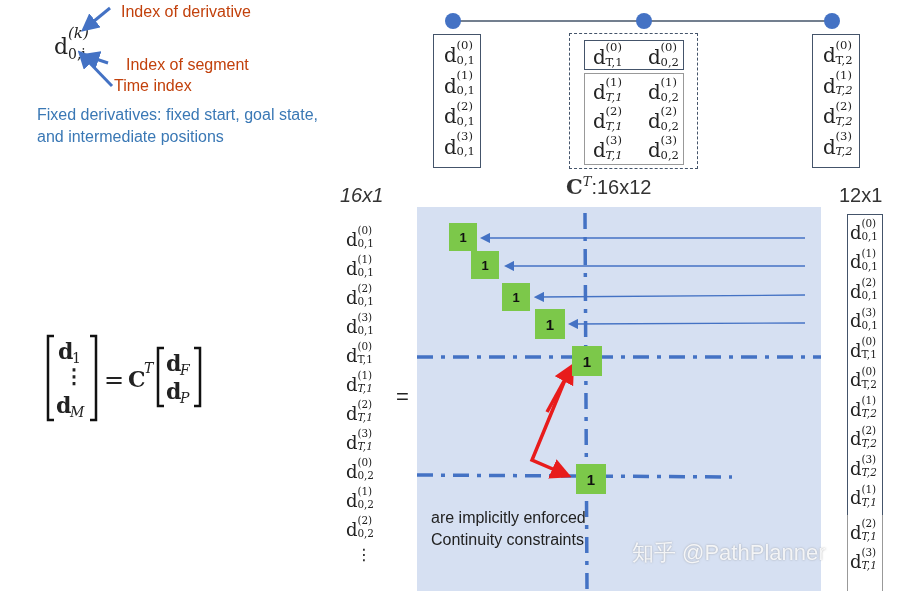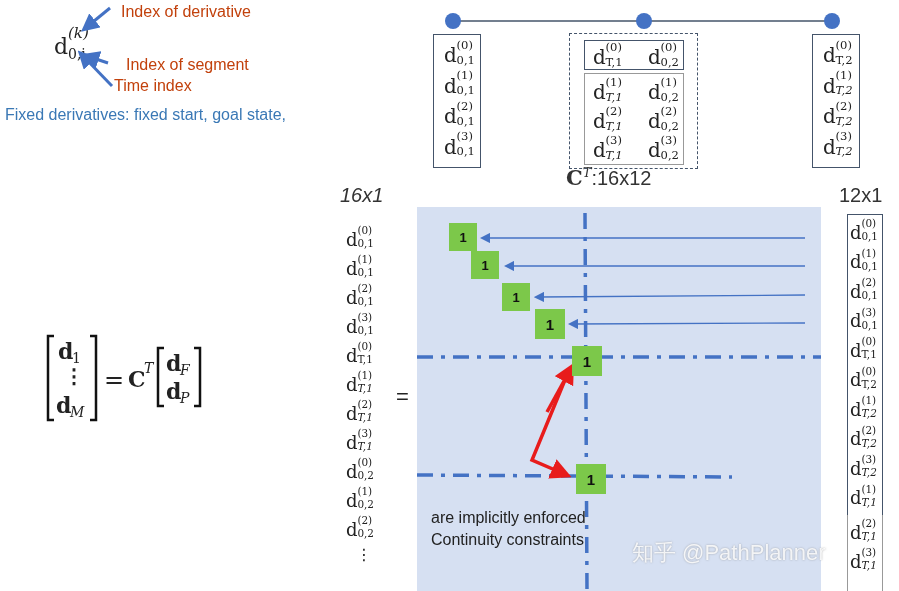--- a/index.html
+++ b/index.html
@@ -4,21 +4,21 @@
 <style>
   html,body{margin:0;padding:0;background:#fff;}
   body{width:899px;height:591px;position:relative;overflow:hidden;font-family:"Liberation Sans","DejaVu Sans",sans-serif;color:#222;}
   .abs{position:absolute;}
   .serif{font-family:"DejaVu Serif","Liberation Serif",serif;}
   .dterm{display:inline-block;position:relative;width:34px;height:24px;}
   .dterm .base{position:absolute;left:0;top:4px;font-size:19px;}
   .dterm .sp{position:absolute;left:12px;top:-2px;font-size:11px;}
   .dterm .sb{position:absolute;left:12px;top:12px;font-size:11px;}
   .label{font-size:16px;color:#c2410c;}
-  .blue-text{color:#3a78b5;font-size:16px;line-height:22px;}
+  .blue-text{color:#3a78b5;font-size:16px;line-height:22px;margin-left:32px;}
   .green-text{color:#3aa24e;font-size:16px;line-height:22px;}
   .box{position:absolute;border:1.5px solid #44546a;background:#fff;}
   .matrix{position:absolute;left:417px;top:207px;width:404px;height:384px;background:#d6e0f2;}
   .one{position:absolute;width:28px;height:28px;background:#7cc84a;color:#111;font-weight:bold;font-size:13px;display:flex;align-items:center;justify-content:center;}
   .one.big{width:30px;height:30px;font-size:15px;}
   .dim{font-size:20px;color:#333;}
   .watermark{color:rgba(255,255,255,0.85);font-size:22px;text-shadow:0 0 2px rgba(120,120,120,0.6);}
 </style>
 </head>
 <body>
@@ -37,20 +37,21 @@
   <line x1="50" y1="8" x2="28" y2="26" stroke="#4472c4" stroke-width="3" marker-end="url(#ab)"></line>
   <line x1="48" y1="63" x2="30" y2="57" stroke="#4472c4" stroke-width="3" marker-end="url(#ab)"></line>
   <line x1="52" y1="86" x2="24" y2="57" stroke="#4472c4" stroke-width="3" marker-end="url(#ab)"></line>
 </svg>
 <div class="abs label" style="left:121px;top:3px;">Index of derivative</div>
 <div class="abs label" style="left:126px;top:56px;">Index of segment</div>
 <div class="abs label" style="left:114px;top:77px;">Time index</div>
 
 <div class="abs blue-text" style="left:5px;top:104px;">
   <div>Fixed derivatives: fixed start, goal state,</div>
+  <div>and intermediate positions</div>
 </div>
 <div class="abs green-text" style="left:5px;top:148px;">
 </div>
 
 <div class="abs serif" style="left:44px;top:334px;width:180px;height:90px;">
   <svg class="abs" style="left:0;top:0" width="180" height="90">
     <path d="M10,2 H4 V86 H10" fill="none" stroke="#111" stroke-width="2.5"></path>
     <path d="M46,2 H52 V86 H46" fill="none" stroke="#111" stroke-width="2.5"></path>
     <path d="M120,14 H114 V72 H120" fill="none" stroke="#111" stroke-width="2.5"></path>
     <path d="M150,14 H156 V72 H150" fill="none" stroke="#111" stroke-width="2.5"></path>
@@ -167,21 +168,21 @@
       </span>
       <span class="dterm" style="width: 35.7px; height: 30.45px; display: block;">
         <span class="base serif" style="font-size:19.95px;top:5.25px">d</span>
         <span class="sp serif" style="font-size:11.55px;left:12.600000000000001px;top:0">(3)</span>
         <span class="sb serif" style="font-size:11.55px;left:12.600000000000001px;top:14.700000000000001px;font-style:italic">T,2</span>
       </span>
     </div>
 </div>
 
 <div class="abs dim" style="left:340px;top:184px;font-style:italic;">16x1</div>
-<div class="abs dim" style="left:566px;top:165px;">
+<div class="abs dim" style="left:566px;top:174px;">
   <span class="serif" style="font-weight:bold;font-size:21px;">C</span><sup class="serif" style="font-size:13px;font-style:italic;">T</sup><span>:16x12</span>
 </div>
 <div class="abs dim" style="left:839px;top:184px;">12x1</div>
 
 <div class="abs" id="leftvec" style="left:346px;top:224px;">
     <span class="dterm" style="width: 32.3px; height: 29px; display: block;">
       <span class="base serif" style="font-size:18.05px;top:4.75px">d</span>
       <span class="sp serif" style="font-size:10.45px;left:11.399999999999999px;top:0">(0)</span>
       <span class="sb serif" style="font-size:10.45px;left:11.399999999999999px;top:13.299999999999999px;font-style:normal">0,1</span>
     </span>

